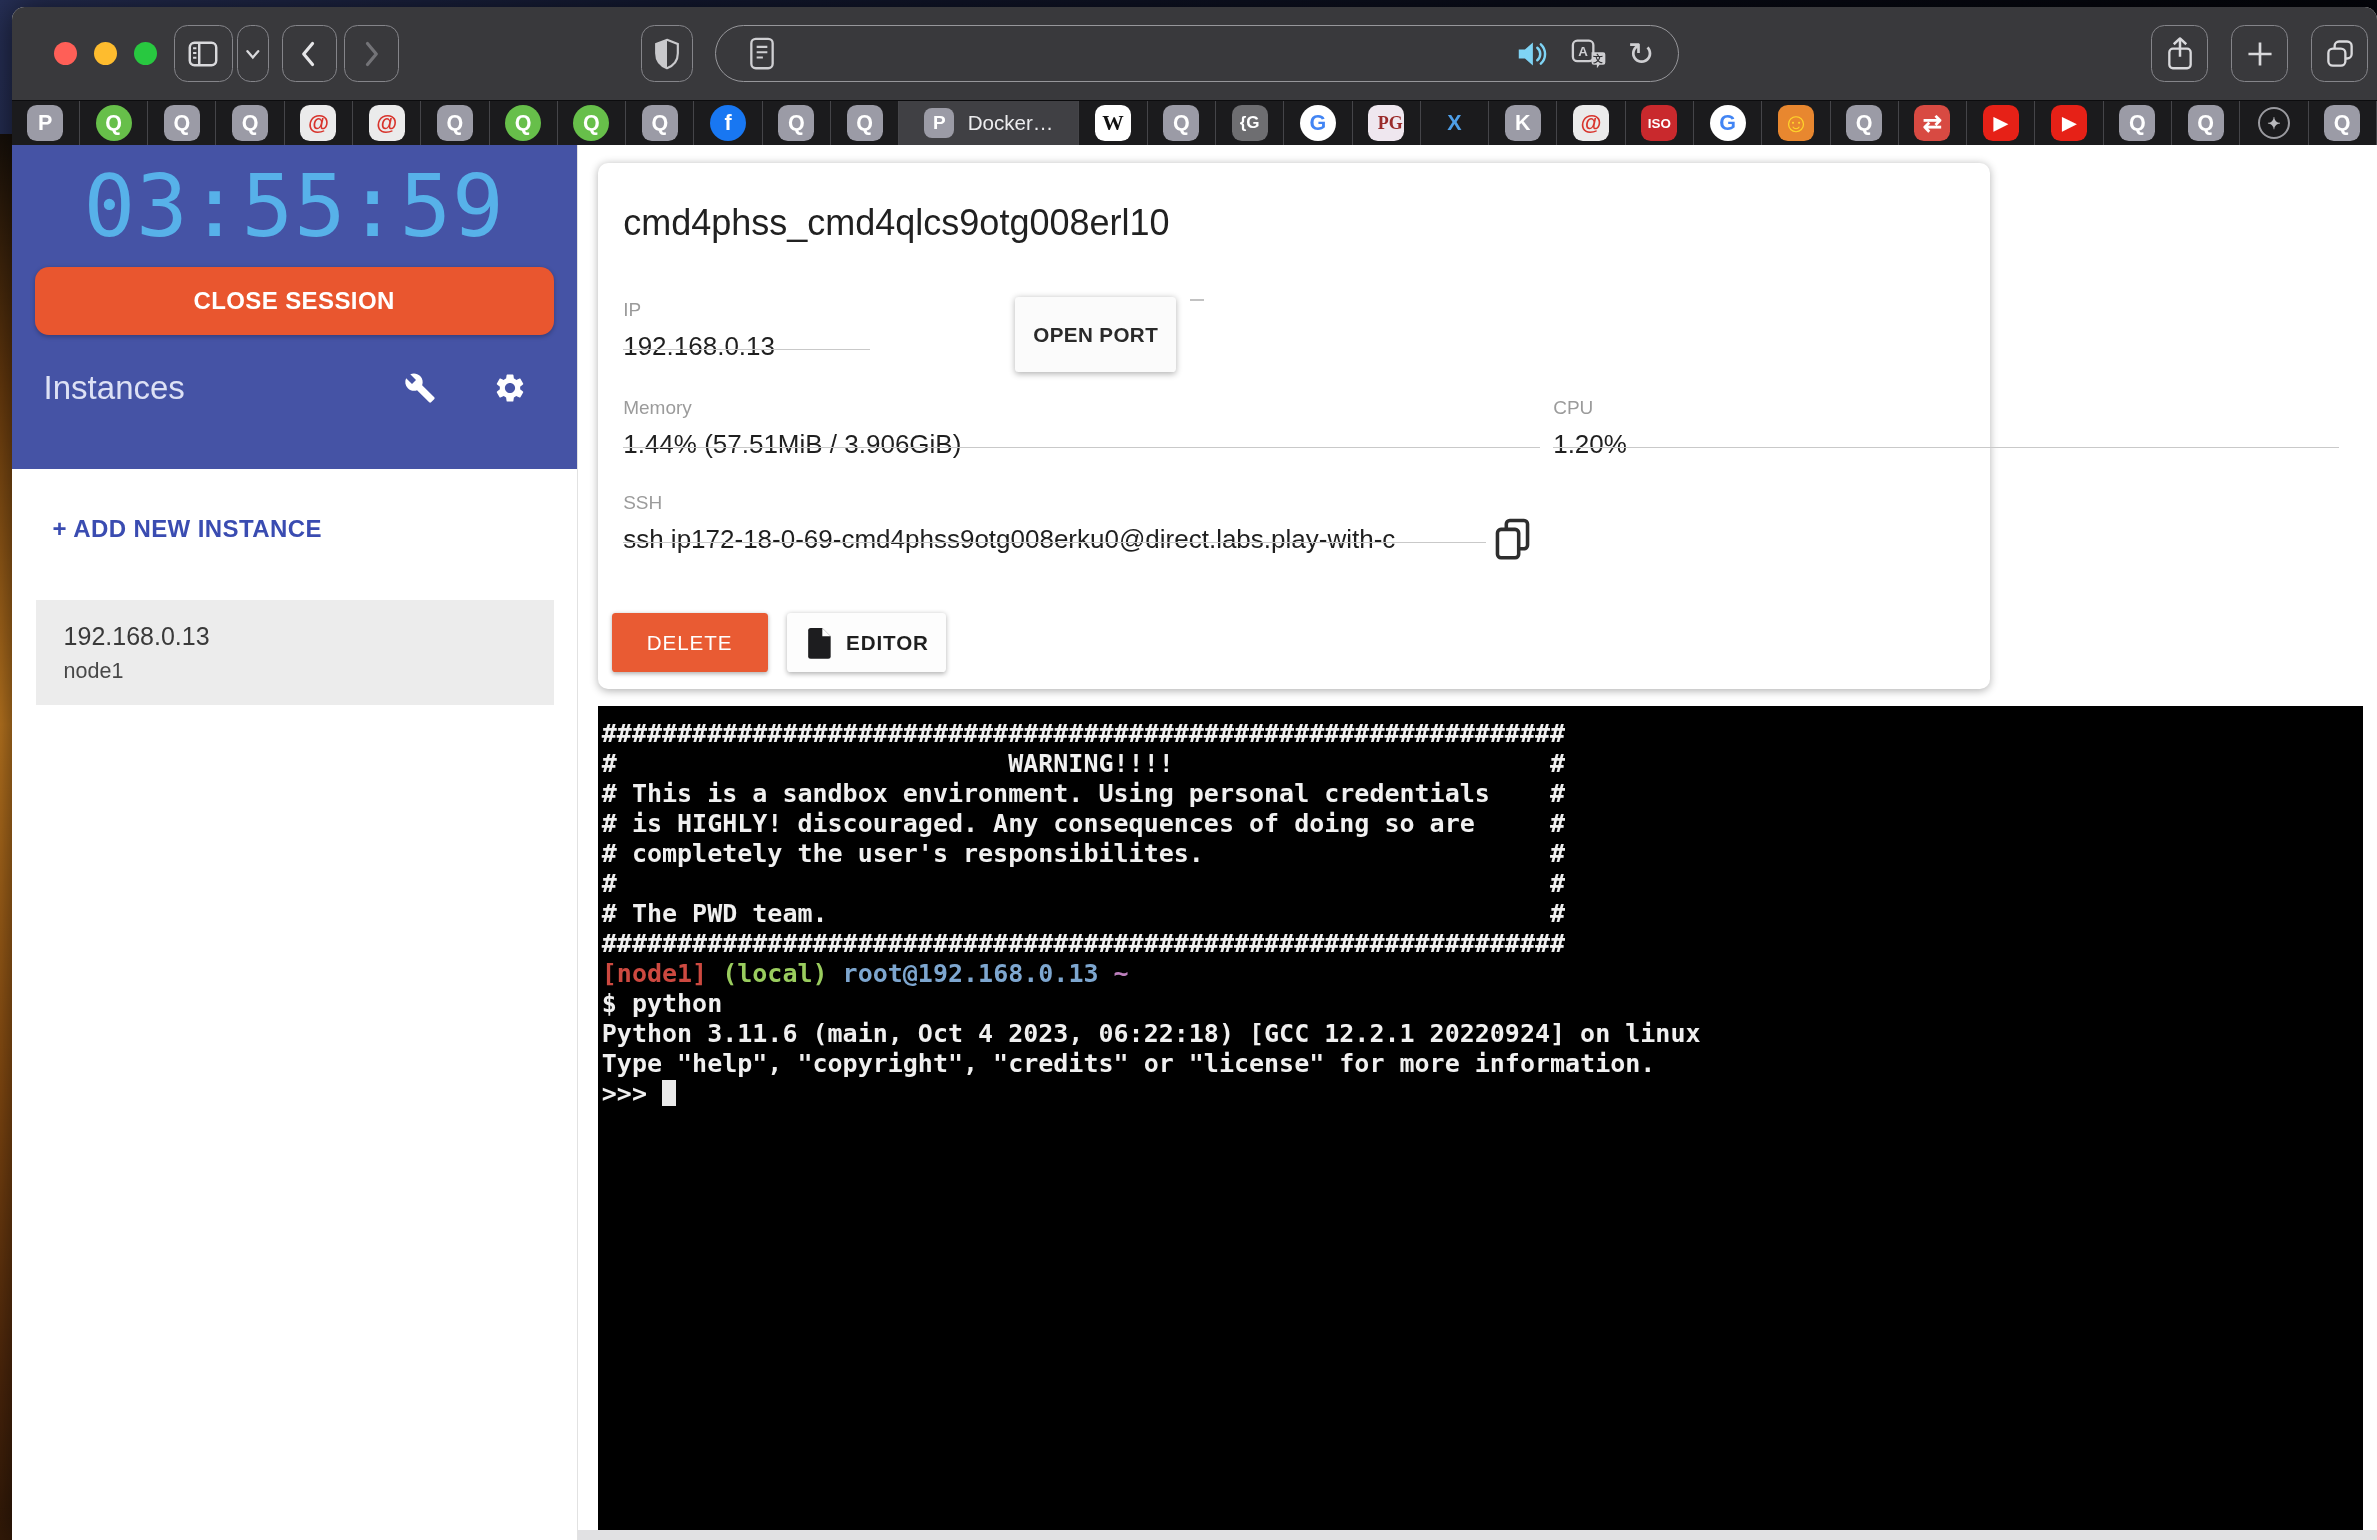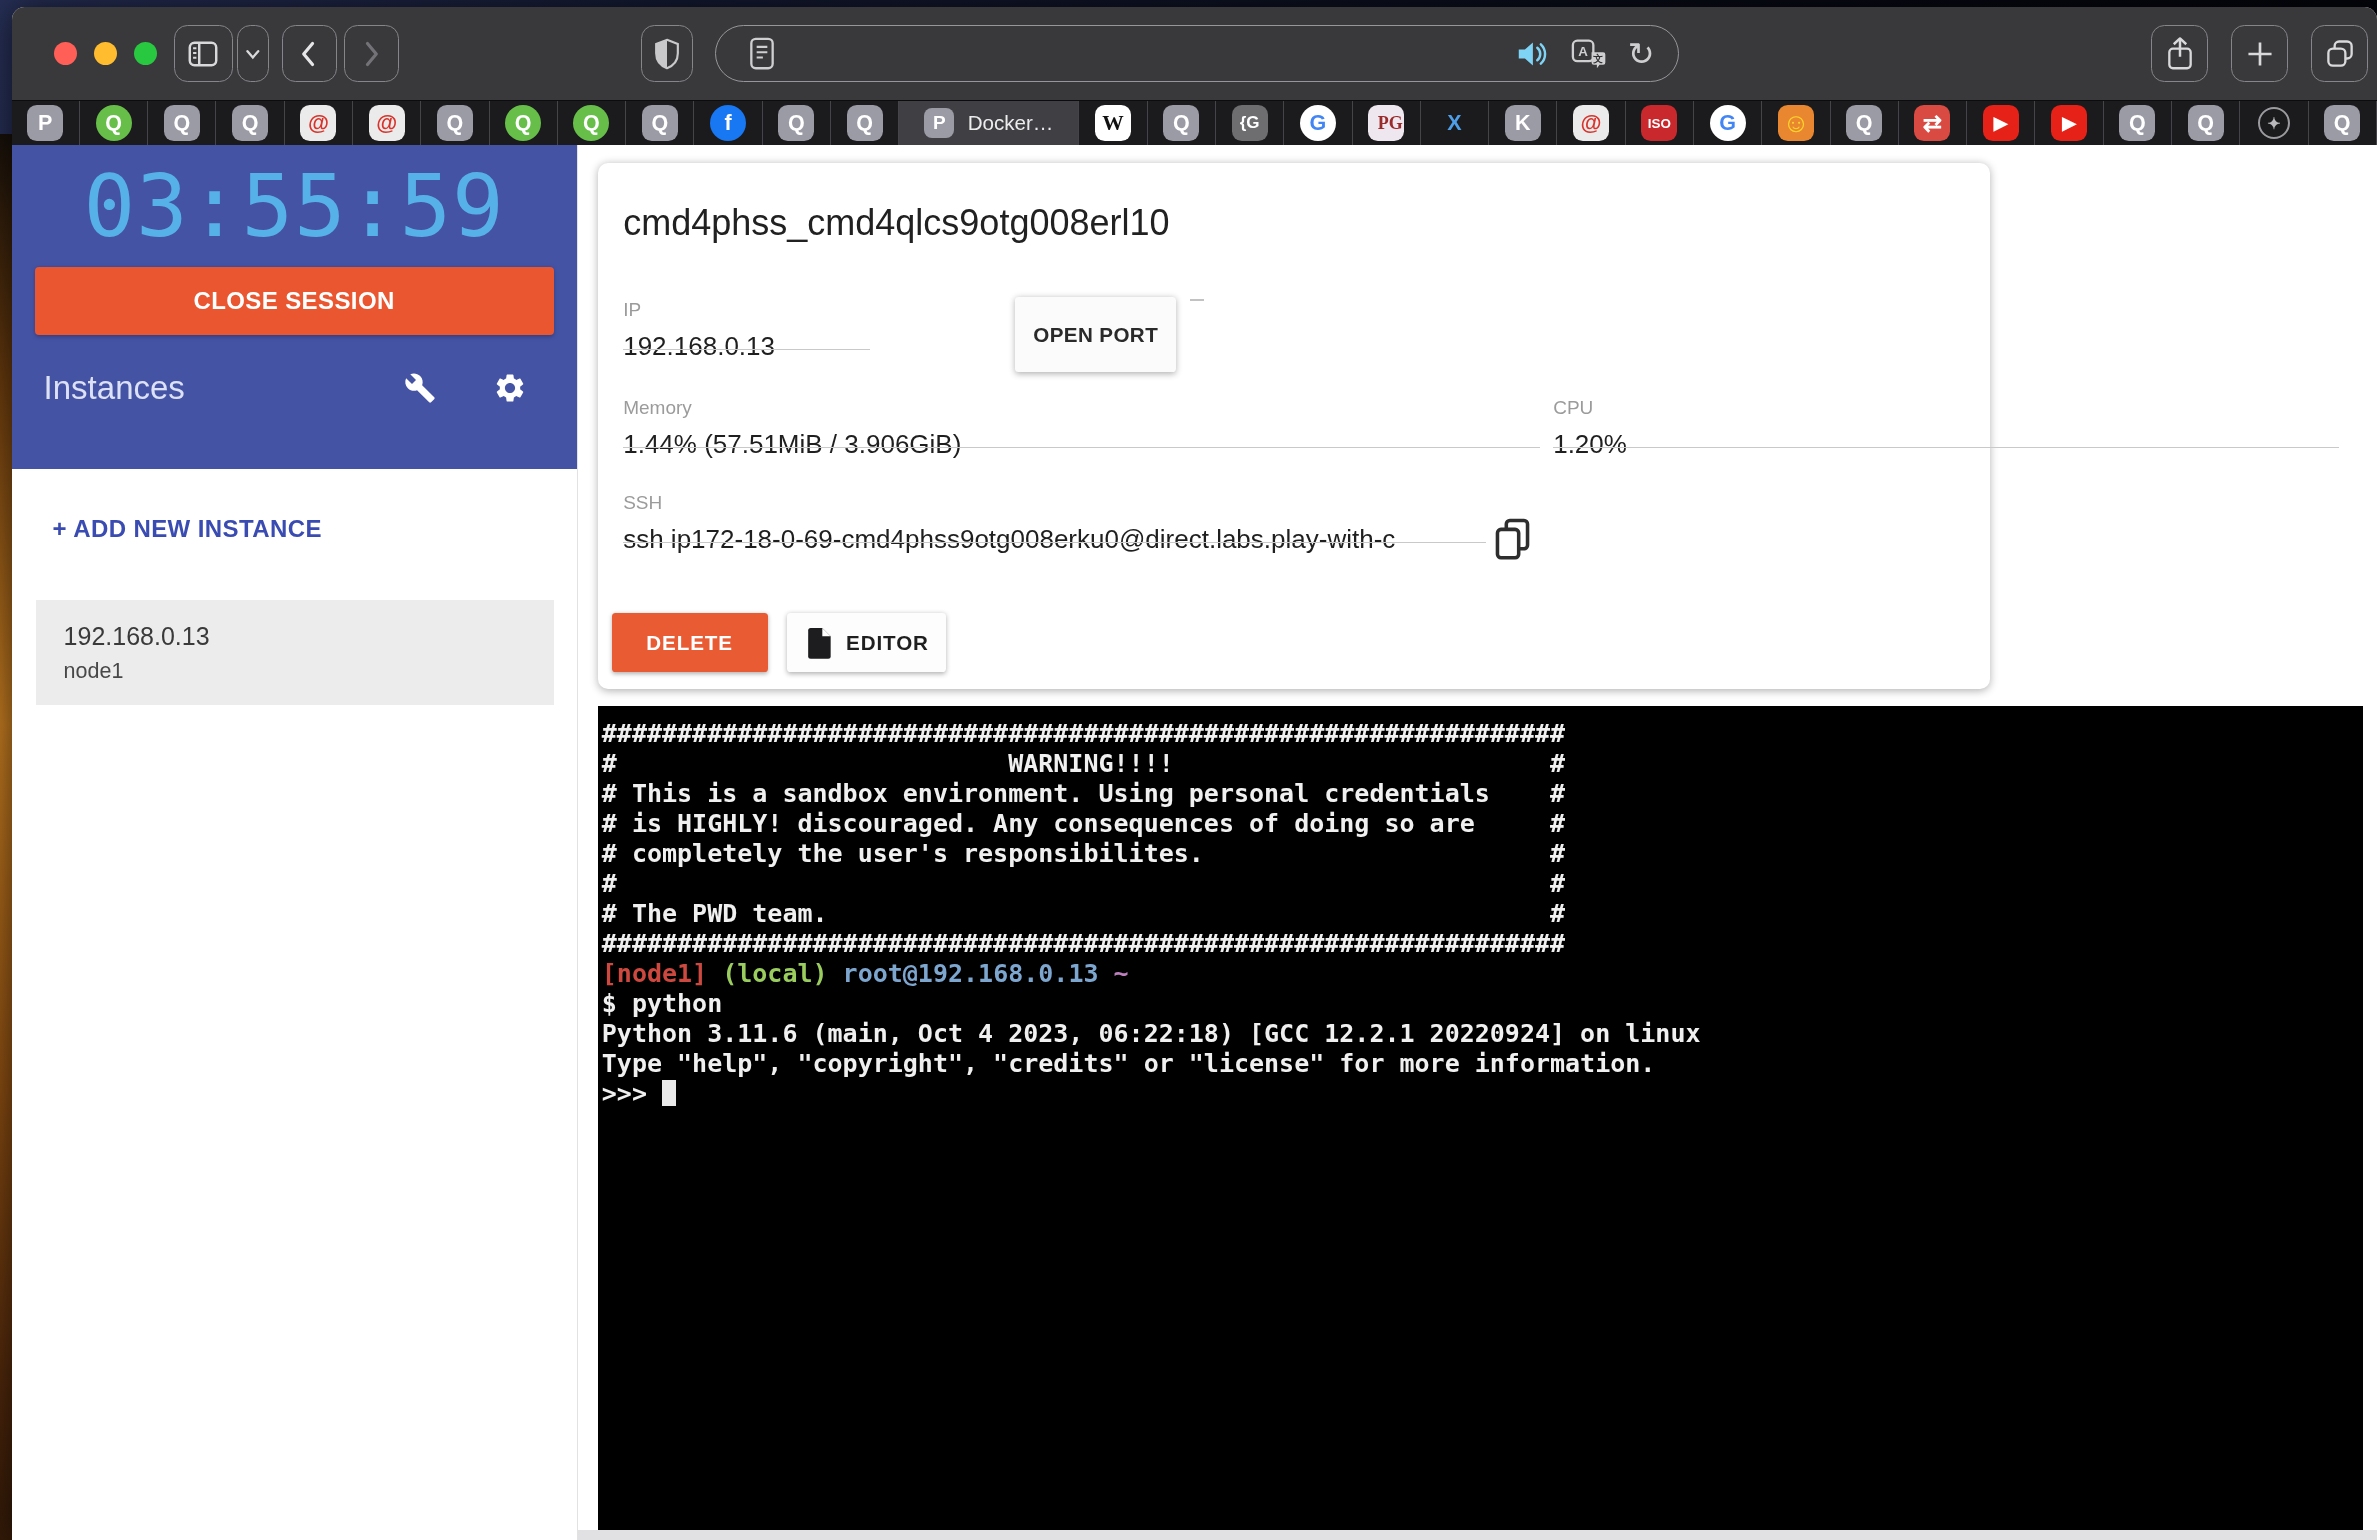--- a/index.html
+++ b/index.html
@@ -42,21 +42,21 @@
     font-size:19px; font-weight:bold; display:flex; align-items:center; justify-content:center; }
   .tabtxt { color:#ececee; font-size:20.6px; }
 
   
   .content { flex:1 1 auto; display:flex; min-height:0; }
   .sidebar { width:565px; background:#fff; flex:0 0 auto; }
   .sb-head { height:324px; background:#4553a5; padding:0 23px; }
   .timer { text-align:center; font-family:"DejaVu Sans Mono", monospace; font-size:86px;
     color:#57b1e9; padding-top:10.7px; letter-spacing:0.9px; }
   .close-btn { margin-top:10.7px; width:100%; height:68px; background:#e9562f; border:none;
-    border-radius:4px; color:#fff; font-size:24px; font-weight:bold; letter-spacing:0.4px;
+    border-radius:14px; color:#fff; font-size:24px; font-weight:bold; letter-spacing:0.4px;
     font-family:inherit; box-shadow:0 1.8px 4.5px rgba(0,0,0,.25); }
   .inst-row { margin-top:34px; display:flex; align-items:center; padding:0 27px 0 9px; }
   .inst-title { color:#dde1f5; font-size:33px; flex:1; }
   .inst-row svg { margin-left:57px; }
   .add-link { display:inline-block; margin:46px 0 0 41px; color:#3a4cb1; font-size:24px;
     font-weight:bold; letter-spacing:0.4px; text-decoration:none; }
   .node-item { margin:57px 23px 0 24px; height:105px; background:#ececec; padding:21.5px 0 0 28px; }
   .node-ip { font-size:25px; color:#3a3a3a; }
   .node-name { font-size:21.5px; color:#484848; margin-top:8px; }
 
@@ -66,21 +66,21 @@
   .title { position:absolute; left:25px; top:39px; font-size:36px; color:#212121; }
   .flabel { position:absolute; font-size:19px; color:#9b9b9b; }
   .fvalue { position:absolute; font-size:26px; color:#1f1f1f; white-space:nowrap; }
   .rule { position:absolute; border-bottom:1.8px solid #c9c9c9; }
   .openport { position:absolute; left:417px; top:134px; width:161px; height:75px; background:#fbfbfb;
     border:none; border-radius:3.6px; box-shadow:0 1.8px 6.3px rgba(0,0,0,.3); font-family:inherit;
     font-size:20.6px; font-weight:bold; color:#2a2a2a; letter-spacing:0.4px; }
   .portdash { position:absolute; left:592px; top:136px; width:13.4px; border-top:2.7px solid #c2c2c2; }
   .copybtn { position:absolute; left:894px; top:354px; width:46px; height:46px; background:none; border:none; }
   .del-btn { position:absolute; left:13.4px; top:450px; width:156px; height:59px; background:#e95b33;
-    border:none; border-radius:3.6px; color:#fff; font-size:20.6px; font-weight:bold;
+    border:none; border-radius:3.6px; color:#fff; font-size:20.6px; font-weight:normal;
     letter-spacing:0.9px; font-family:inherit; box-shadow:0 1.8px 4.5px rgba(0,0,0,.3); }
   .ed-btn { position:absolute; left:189px; top:450px; width:159px; height:59px; background:#fdfdfd;
     border:none; border-radius:3.6px; color:#1f1f1f; font-size:20.6px; font-weight:bold; letter-spacing:0.9px;
     font-family:inherit; box-shadow:0 1.8px 5.4px rgba(0,0,0,.3); display:flex; align-items:center;
     justify-content:center; gap:11.6px; }
 
   .terminal { position:absolute; left:20.6px; top:561px; right:14.3px; bottom:9.8px; background:#000;
     padding:12.5px 0 0 3.6px; font-family:"DejaVu Sans Mono", monospace; font-size:25px;
     font-weight:bold; line-height:30px; color:#f0f0f0; overflow:hidden; }
   .terminal pre { font:inherit; white-space:pre; }

